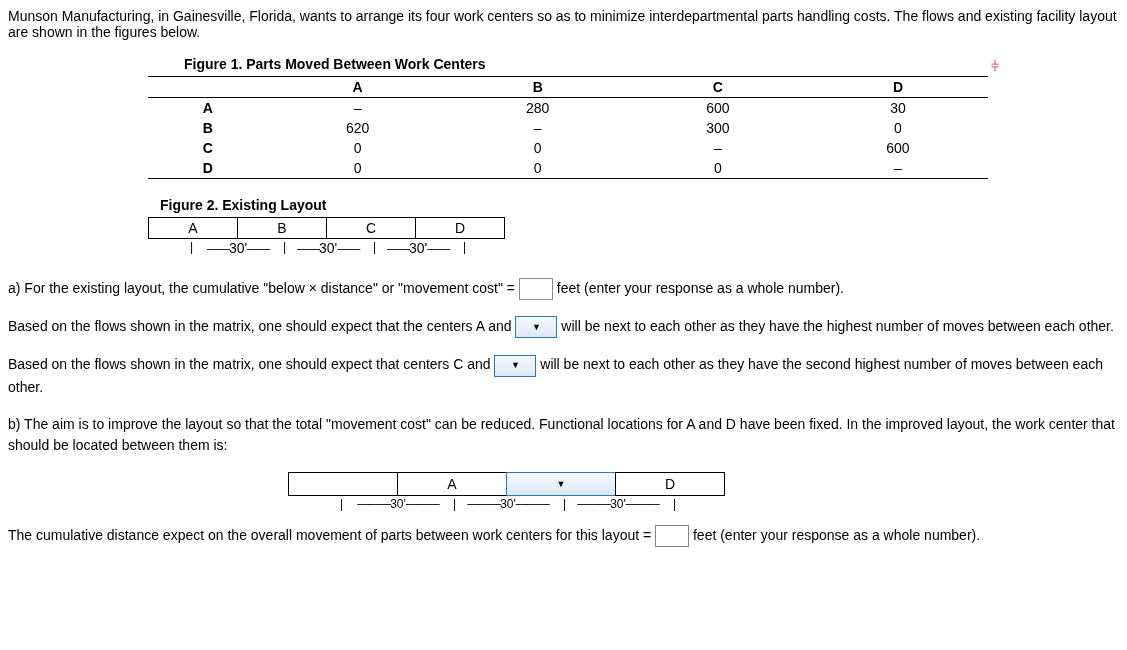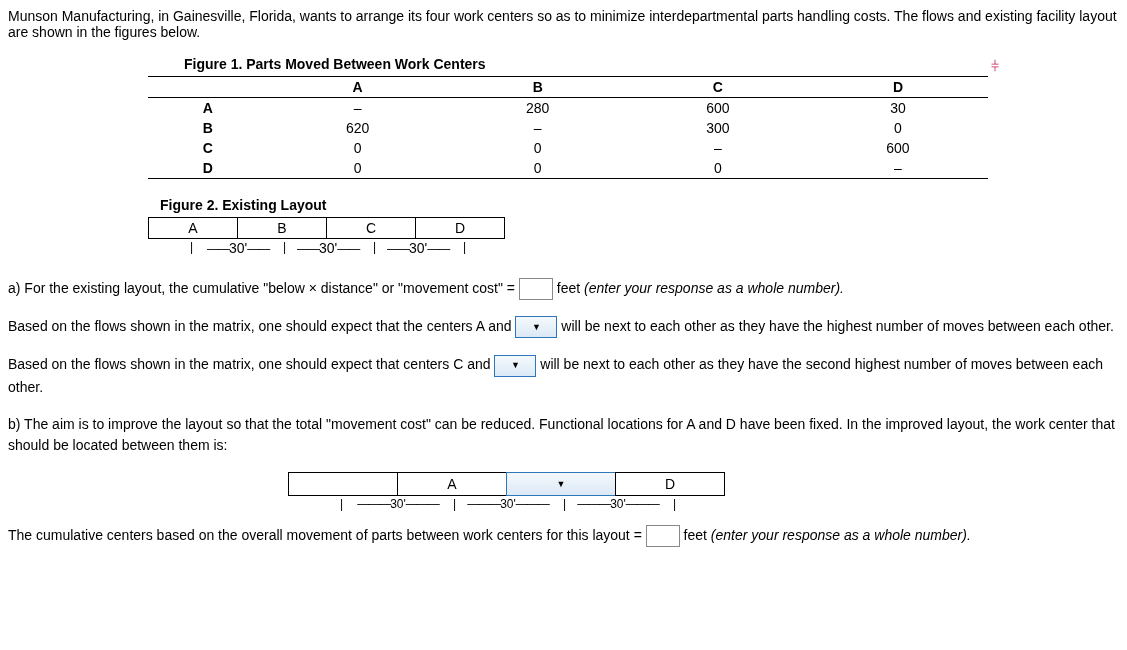--- a/index.html
+++ b/index.html
@@ -85,21 +85,21 @@
       align-items: center;
       justify-content: center;
       color: #000;
       font-size: 11px;
       cursor: pointer;
     }
     .inline-select::after {
       content: "▼";
       font-size: 9px;
     }
-    .italic { font-style: italic; }
+    .italic { }
     .layout-b-wrap { margin-left: 280px; margin-bottom: 14px; }
     .layout-b-row { display:flex; }
     .layout-b-cell {
       border:1px solid #000;
       width:110px;
       height:24px;
       display:flex;
       align-items:center;
       justify-content:center;
       box-sizing:border-box;
@@ -208,17 +208,17 @@
     <div class="layout-b-cell">D</div>
   </div>
   <div class="dim-row-b" style="margin-left:55px;">
     <div class="dim-seg-b"><span class="tick-l">|</span><span class="dim-line">———</span><span>30'</span><span class="dim-line">———</span><span class="tick-r">|</span></div>
     <div class="dim-seg-b"><span class="dim-line">———</span><span>30'</span><span class="dim-line">———</span><span class="tick-r">|</span></div>
     <div class="dim-seg-b"><span class="dim-line">———</span><span>30'</span><span class="dim-line">———</span><span class="tick-r">|</span></div>
   </div>
 </div>
 
 <div class="para">
-  <span>The cumulative centers based on the overall movement of parts between work centers for this layout = </span><input class="inline-input" style=""><span> feet </span><span class="italic">(enter your response as a whole number).</span>
+  <span>The cumulative distance expect on the overall movement of parts between work centers for this layout = </span><input class="inline-input" style=""><span> feet </span><span class="italic">(enter your response as a whole number).</span>
 </div>
 
 
 
 
 </body></html>

